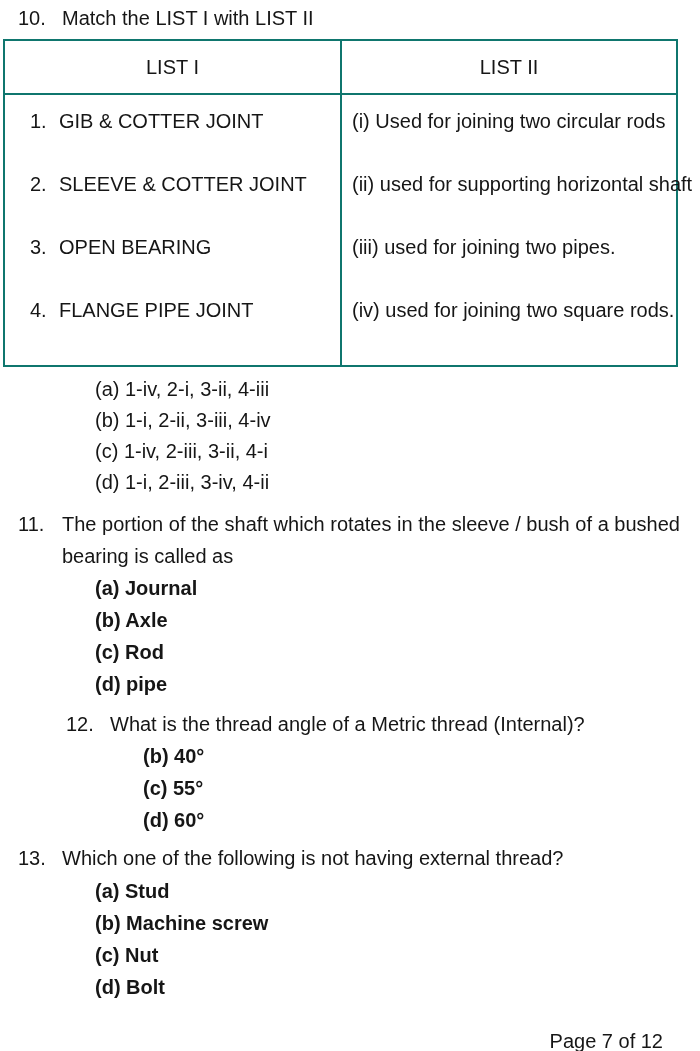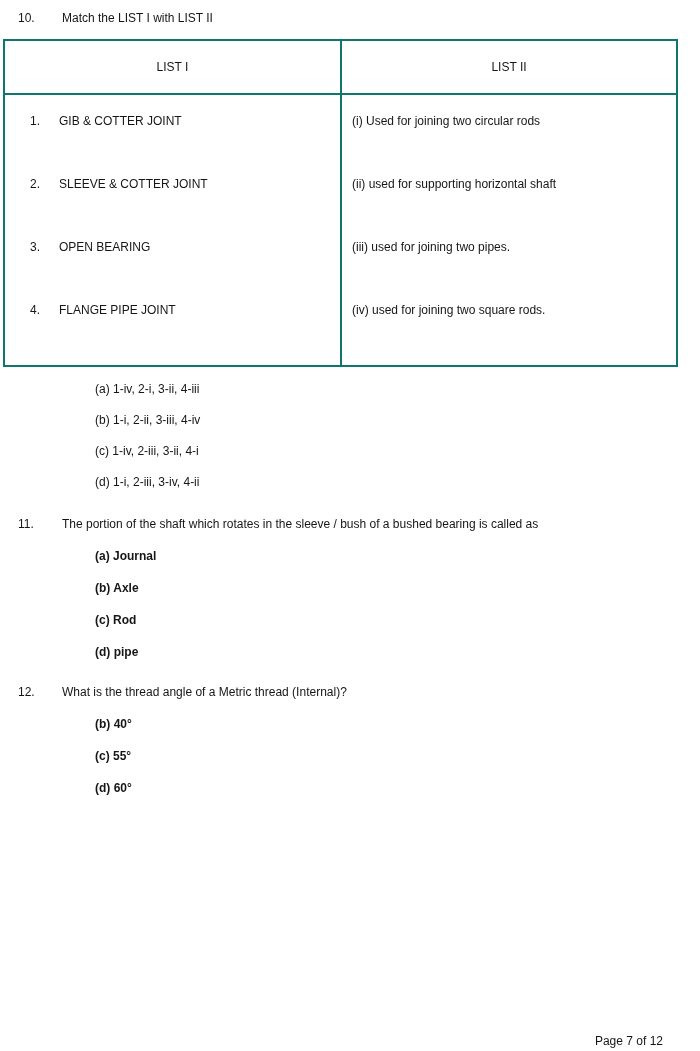--- a/index.html
+++ b/index.html
@@ -3,21 +3,21 @@
 <meta charset="utf-8">
 <style>
   html, body { margin: 0; padding: 0; background: #ffffff; }
   .page {
     position: relative;
     width: 700px;
     height: 1051px;
     background: #ffffff;
     color: #161616;
     font-family: "Liberation Sans", sans-serif;
-    font-size: 12px;
+    font-size: 20px;
     overflow: hidden;
     box-sizing: border-box;
     padding-top: 8px;
   }
   .q-head { display: flex; align-items: flex-start; line-height: 20px; }
   .q-num { flex: 0 0 44px; margin-left: 18px; }
   .q-text { flex: 1 1 auto; margin-right: 20px; }
   .q-text.justified {
     max-width: 618px;
     text-align: justify;
@@ -52,21 +52,21 @@
   .col-right .m-item { padding-left: 10px; }
 
   .options { margin-left: 95px; }
   .options.p31 .option { height: 31px; line-height: 31px; }
   .options.p32 .option { height: 32px; line-height: 32px; font-weight: bold; }
   .options.mt11 { margin-top: 7px; }
   .options.mt8  { margin-top: 6px; }
   .options.mt9  { margin-top: 7px; }
 
   .question.q11 { margin-top: 16px; }
-  .question.q12 { margin-top: 14px; }
+  .question.q12 { margin-top: 14px; padding-left: 48px; }
   .question.q13 { margin-top: 12px; }
 
   .footer {
     position: absolute;
     right: 37px;
     bottom: 2px;
     line-height: 16px;
   }
 </style>
 </head>
@@ -147,15 +147,27 @@
       <span class="q-num">12.</span>
       <span class="q-text">What is the thread angle of a Metric thread (Internal)?</span>
     </div>
     <div class="options p32 mt8">
       <div class="option">(b) 40°</div>
       <div class="option">(c) 55°</div>
       <div class="option">(d) 60°</div>
     </div>
   </section>
 
+  <section class="question q13">
+    <div class="q-head">
+      <span class="q-num">13.</span>
+      <span class="q-text">Which one of the following is not having external thread?</span>
+    </div>
+    <div class="options p32 mt9">
+      <div class="option">(a) Stud</div>
+      <div class="option">(b) Machine screw</div>
+      <div class="option">(c) Nut</div>
+      <div class="option">(d) Bolt</div>
+    </div>
+  </section>
 
   <div class="footer">Page 7 of 12</div>
 </div>
 
 </body></html>

